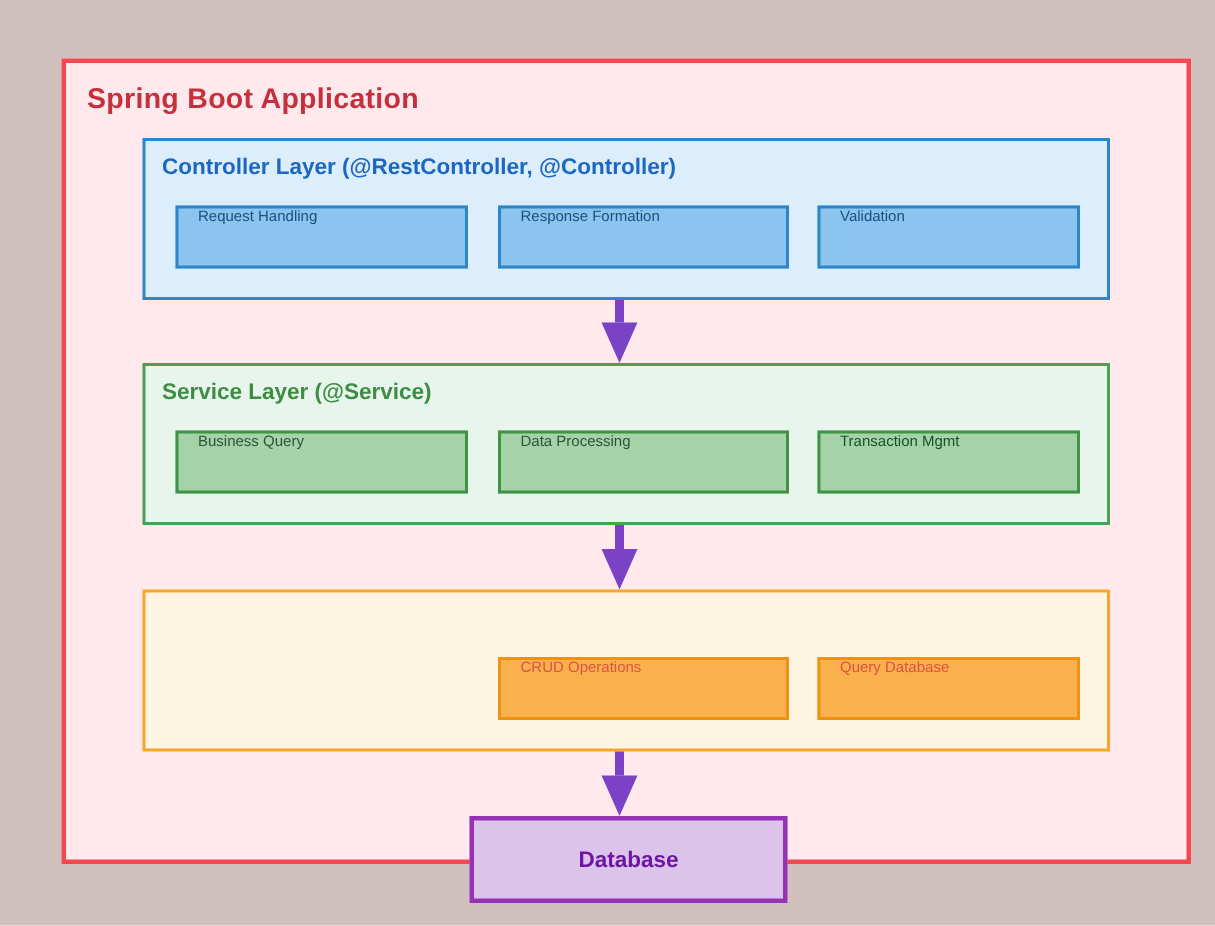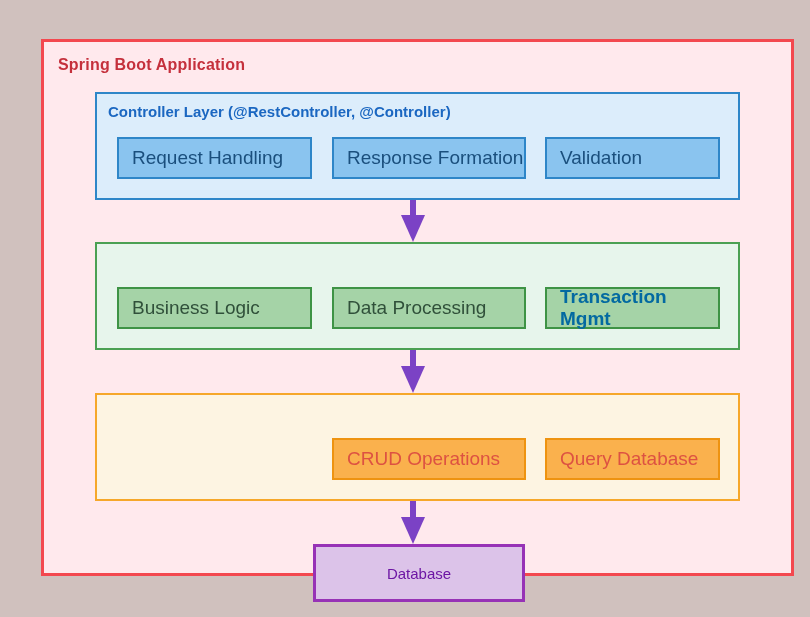--- a/index.html
+++ b/index.html
@@ -20,21 +20,21 @@
     width: 753px;
     height: 537px;
     border: 3px solid #f3484f;
     background: #ffe9ed;
   }
 
   .app-title {
     position: absolute;
     left: 14px;
     top: 14px;
-    font-size: 16px;
+    font-size: 19px;
     font-weight: bold;
     letter-spacing: 0.2px;
     color: #c5303c;
   }
 
   .layer {
     position: absolute;
     left: 51px;
     width: 645px;
     height: 108px;
@@ -52,23 +52,22 @@
     font-size: 15px;
     font-weight: bold;
   }
 
   .item {
     position: absolute;
     top: 43px;
     height: 42px;
     border: 2px solid;
     display: flex;
-    align-items: center;
     padding-left: 13px;
-    font-size: 19px;
+    font-size: 10px;
   }
   .item.pos-1 { left: 20px;  width: 195px; }
   .item.pos-2 { left: 235px; width: 194px; }
   .item.pos-3 { left: 448px; width: 175px; }
 
   .arrow {
     position: absolute;
     left: 357px;
     width: 24px;
     display: flex;
@@ -95,21 +94,21 @@
     position: absolute;
     left: 269px;
     top: 502px;
     width: 212px;
     height: 58px;
     border: 3px solid;
     display: flex;
     align-items: center;
     justify-content: center;
     font-size: 15px;
-    font-weight: normal;
+    font-weight: bold;
   }
 </style>
 </head>
 <body>
 
 <div class="page" style="background-color: rgb(208, 193, 190);">
 
   <div class="app-frame" style="background-color: rgb(255, 233, 237); border-color: rgb(243, 72, 79);">
 
     <h1 class="app-title" style="color: rgb(197, 48, 60);">Spring Boot Application</h1>
@@ -126,27 +125,28 @@
         <span>Validation</span>
       </div>
     </section>
 
     <div class="arrow" id="arrow-1" style="color: rgb(123, 66, 197);">
       <span class="arrow-stem"></span>
       <span class="arrow-head"></span>
     </div>
 
     <section class="layer" id="layer-service" style="background-color: rgb(231, 245, 236); border-color: rgb(75, 160, 83);">
+      <h2 class="layer-title" style="color: rgb(62, 141, 67);">Service Layer (@Service)</h2>
       <div class="item pos-1" style="background-color: rgb(165, 211, 167); border-color: rgb(62, 147, 69); color: rgb(48, 80, 58);">
-        <span>Business Logic</span>
+        <span>Business Query</span>
       </div>
       <div class="item pos-2" style="background-color: rgb(165, 211, 167); border-color: rgb(62, 147, 69); color: rgb(48, 80, 58);">
         <span>Data Processing</span>
       </div>
-      <div class="item pos-3" style="background-color: rgb(165, 211, 167); border-color: rgb(62, 147, 69); color: #0369a1; font-weight: bold;">
+      <div class="item pos-3" style="background-color: rgb(165, 211, 167); border-color: rgb(62, 147, 69); color: #14532d;">
         <span>Transaction Mgmt</span>
       </div>
     </section>
 
     <div class="arrow" id="arrow-2" style="color: rgb(123, 66, 197);">
       <span class="arrow-stem"></span>
       <span class="arrow-head"></span>
     </div>
 
     <section class="layer" id="layer-repository" style="background-color: rgb(253, 244, 226); border-color: rgb(246, 167, 42);">

